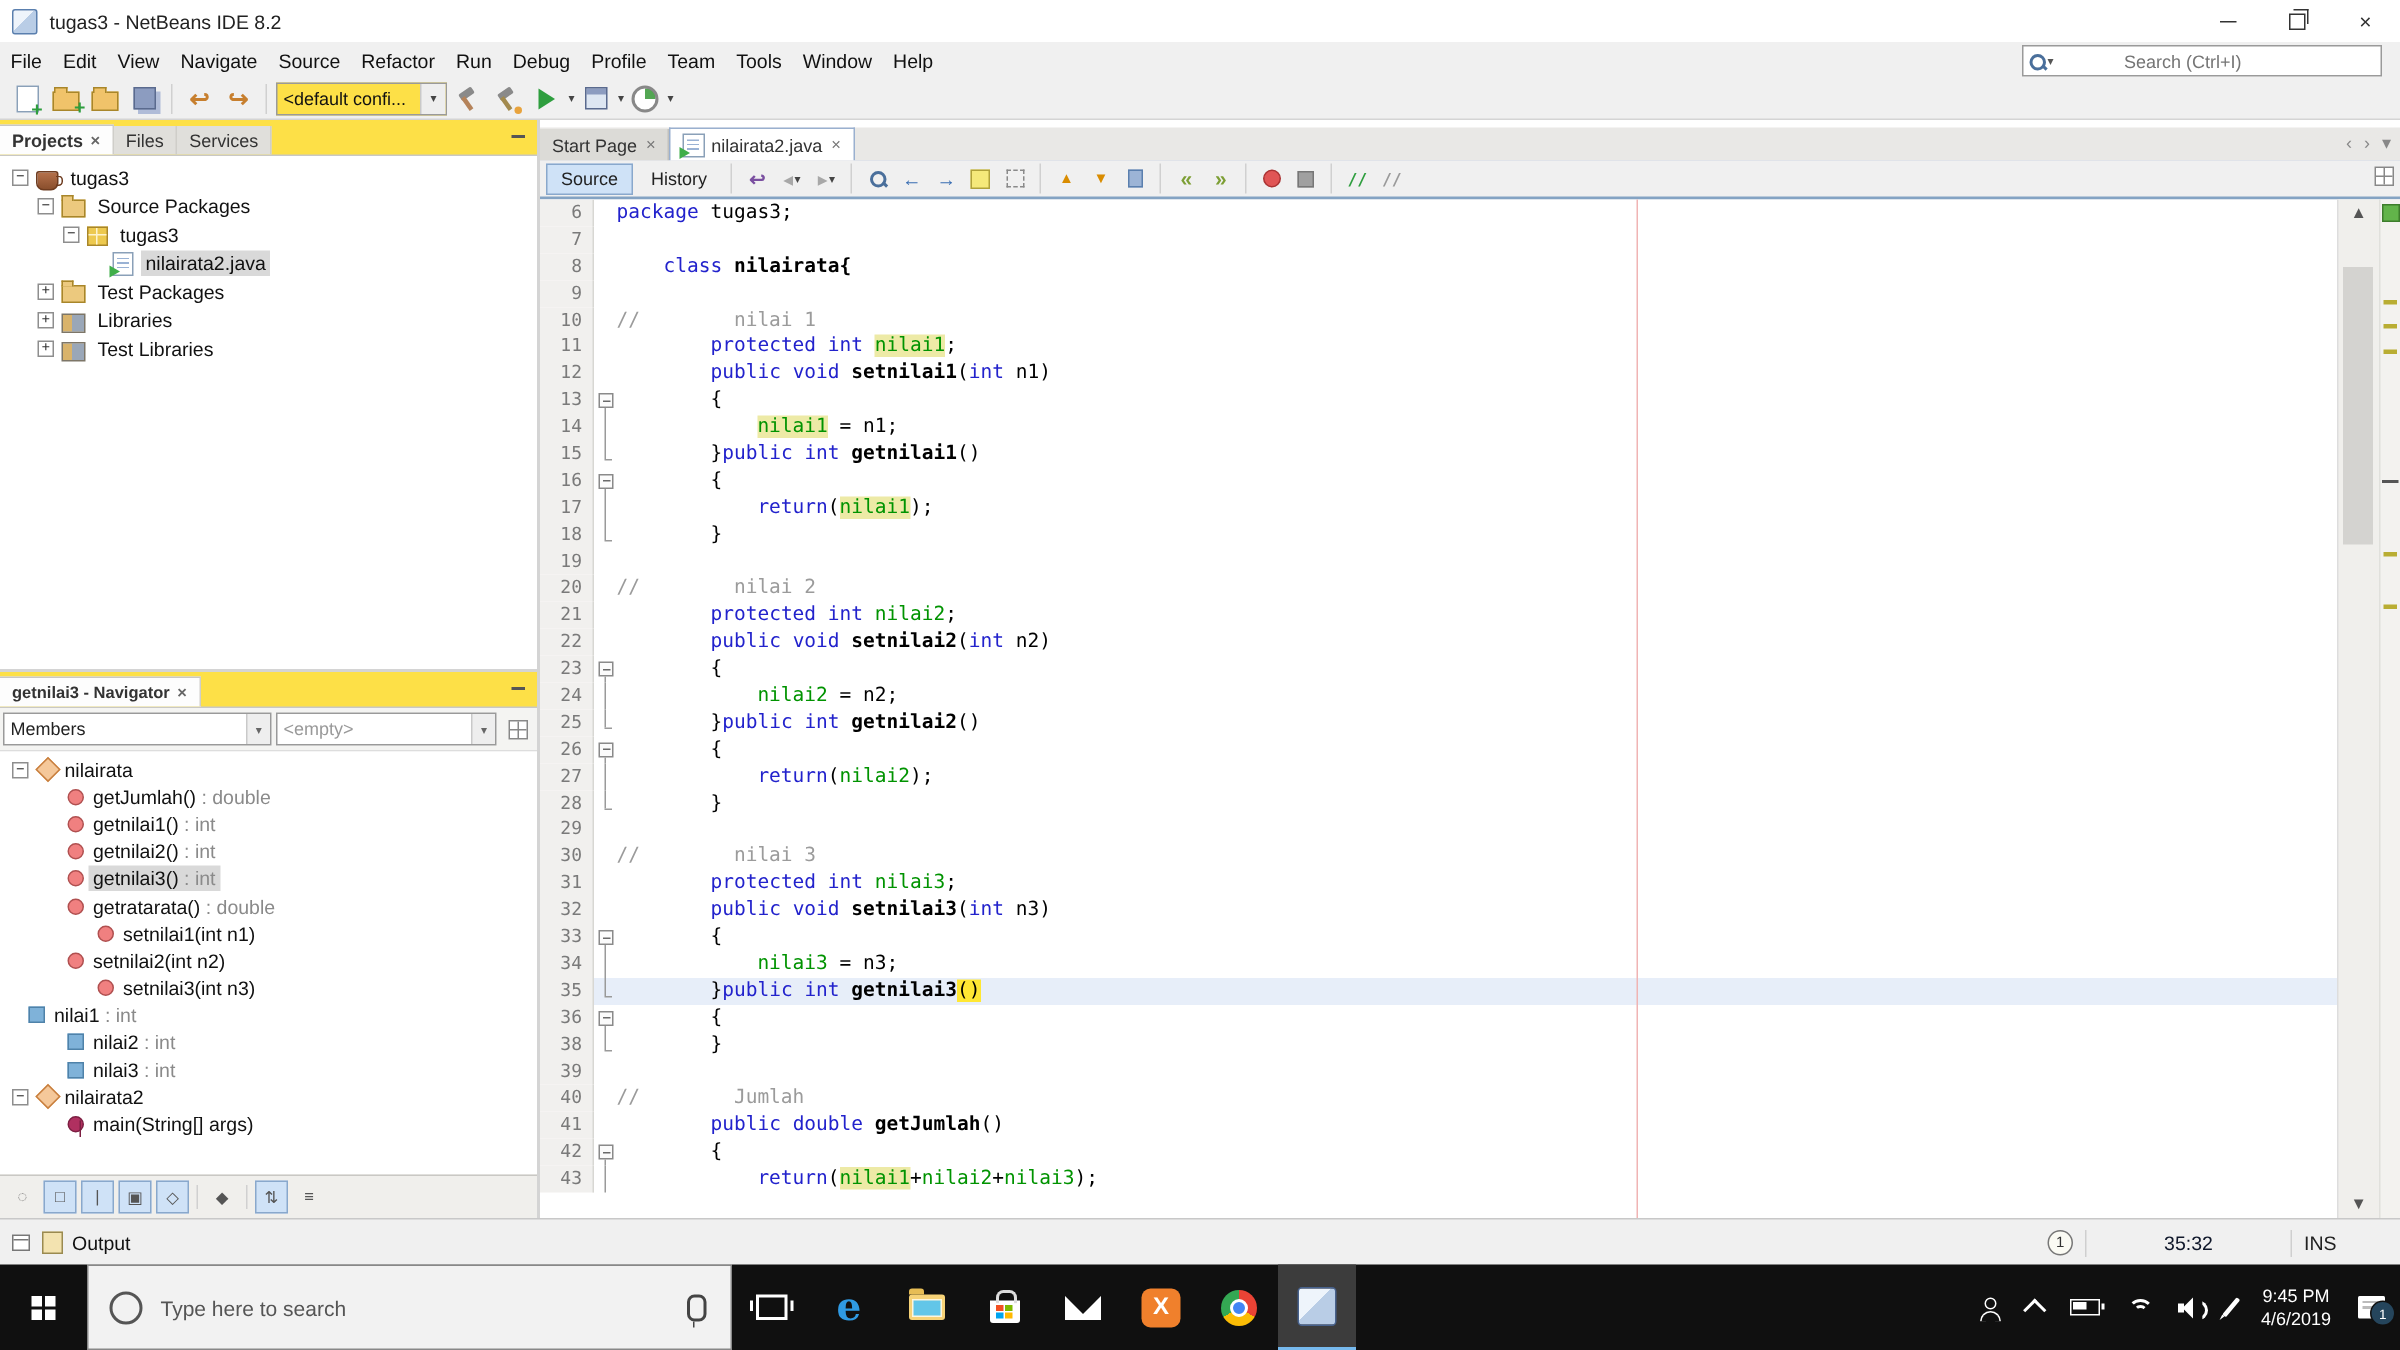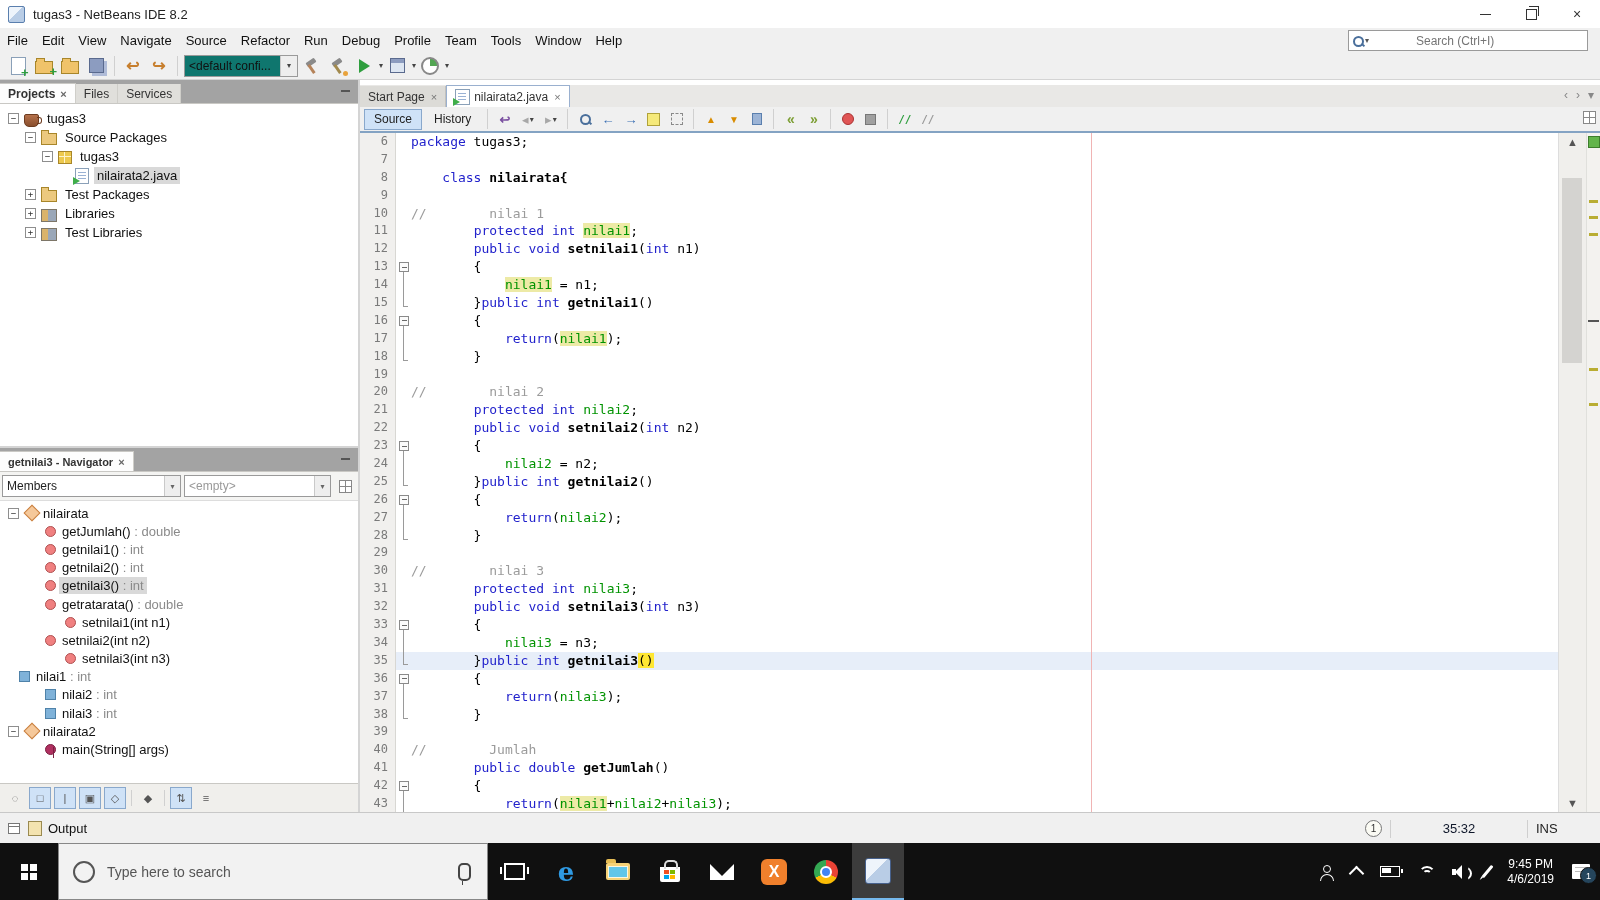--- a/index.html
+++ b/index.html
@@ -23,21 +23,21 @@
   .mag{position:relative;width:14px;height:14px;display:inline-block;}
   .mag::before{content:"";position:absolute;left:2px;top:2px;width:7px;height:7px;border:2px solid #4a6f9b;border-radius:50%;}
   .mag::after{content:"";position:absolute;left:10px;top:10px;width:4px;height:2px;background:#4a6f9b;transform:rotate(45deg);}
   .ide-search .mag{margin-left:2px;}
   .ide-search .caret{font-size:8px;color:#555;margin-right:3px;}
   .ide-search input{border:none;outline:none;flex:1;font-size:12px;color:#777;background:transparent;font-family:"Liberation Sans",sans-serif;margin-left:42px;}
   
   .toolbar{position:absolute;left:0;top:52px;width:1600px;height:28px;background:#f0f0f0;border-bottom:1px solid #d4d4d4;display:flex;align-items:center;gap:2px;padding-left:6px;box-sizing:border-box;}
   .tbi{width:24px;height:24px;display:inline-flex;align-items:center;justify-content:center;position:relative;}
   .tb-sep{width:1px;height:20px;background:#d0d0d0;margin:0 4px;}
-  .combo{width:112px;height:20px;background:#0f766e;border:1px solid #9a9a9a;display:flex;align-items:center;font-size:12px;}
+  .combo{width:112px;height:20px;background:#fde047;border:1px solid #9a9a9a;display:flex;align-items:center;font-size:12px;}
   .combo .cval{flex:1;padding-left:4px;white-space:nowrap;overflow:hidden;}
   .combo .cbtn{width:16px;height:100%;border-left:1px solid #c9c9c9;display:flex;align-items:center;justify-content:center;font-size:8px;color:#444;background:#eee;}
   .sheet{width:13px;height:16px;background:#fff;border:1px solid #8aa0b8;position:relative;}
   .new-file-icon .sheet::after{content:"+";position:absolute;right:-4px;bottom:-6px;color:#2e9e3e;font-weight:bold;font-size:13px;}
   .folder{width:16px;height:11px;background:#f0c36a;border:1px solid #a8862a;position:relative;margin-top:4px;}
   .folder::before{content:"";position:absolute;left:0;top:-4px;width:7px;height:3px;background:#f0c36a;border:1px solid #a8862a;border-bottom:none;}
   .new-project-icon .folder::after{content:"+";position:absolute;right:-5px;bottom:-6px;color:#2e9e3e;font-weight:bold;font-size:13px;}
   .disks{width:13px;height:13px;background:#8c9cc0;border:1px solid #5a6a8e;box-shadow:3px 3px 0 #b0bcd8;}
   .glyph{font-weight:bold;}
   .undo-icon .glyph,.redo-icon .glyph{color:#c77f2e;font-size:16px;}
@@ -47,21 +47,21 @@
   .clean-build-icon .hammer{filter:hue-rotate(20deg);}
   .clean-build-icon::after{content:"";position:absolute;right:2px;bottom:2px;width:5px;height:5px;border-radius:50%;background:#e8a33d;}
   .run-tri{width:0;height:0;border-left:11px solid #2e9e3e;border-top:7px solid transparent;border-bottom:7px solid transparent;}
   .debug-grid{width:13px;height:13px;border:1px solid #5a6a8e;background:
      linear-gradient(#8c9cc0,#8c9cc0) 0 0/13px 4px no-repeat,#dde6f2;}
   .profile-dial{width:14px;height:14px;border-radius:50%;border:2px solid #888;background:conic-gradient(#53a653 0 90deg,#fff 90deg 360deg);}
   .dd{font-size:8px;color:#444;margin-left:1px;}
   
   .main{position:absolute;left:0;top:80px;width:1600px;height:732px;background:#fff;}
   .left-col{position:absolute;left:0;top:0;width:358px;height:732px;border-right:2px solid #d4d4d4;background:#fff;}
-  .panel-tabs{position:relative;height:23px;background:#a3a3a3;border-bottom:1px solid #c9c8c4;display:flex;align-items:flex-end;}
+  .panel-tabs{position:relative;height:23px;background:#fde047;border-bottom:1px solid #c9c8c4;display:flex;align-items:flex-end;}
   .ptab{height:19px;display:flex;align-items:center;padding:0 8px;font-size:12px;color:#333;border-right:1px solid #cfcec9;background:#e0dfdb;}
   .ptab.active{background:#fdfdfd;font-weight:bold;border-top:1px solid #c9c8c4;}
   .ptab .x{margin-left:5px;color:#666;font-size:11px;}
   .pmin{position:absolute;right:6px;top:4px;width:14px;height:14px;color:#444;display:flex;align-items:center;justify-content:center;}
   .pmin::before{content:"";width:9px;height:2px;background:#555;}
   .tree{position:relative;background:#fff;overflow:hidden;}
   .trow{height:19px;display:flex;align-items:center;white-space:nowrap;}
   .exp{width:9px;height:9px;border:1px solid #8e8e8e;background:#fff;display:inline-flex;align-items:center;justify-content:center;
        font-size:9px;line-height:7px;color:#333;margin-right:5px;flex:none;font-family:"DejaVu Sans Mono",monospace;}
   .exp.none{visibility:hidden;}
@@ -773,27 +773,20 @@
             </span>
           </div>
           <div class="crow">
             <span class="gut">36</span>
             <span class="bodyc">
               <span class="fd s"></span>
               <span class="ctext"><span class="pl">        {</span></span>
             </span>
           </div>
           <div class="crow">
-            <span class="gut">37</span>
-            <span class="bodyc">
-              <span class="fd m"></span>
-              <span class="ctext"><span class="pl">            </span><span class="kw">return</span><span class="pl">(</span><span class="fld">nilai3</span><span class="pl">);</span></span>
-            </span>
-          </div>
-          <div class="crow">
             <span class="gut">38</span>
             <span class="bodyc">
               <span class="fd e"></span>
               <span class="ctext"><span class="pl">        }</span></span>
             </span>
           </div>
           <div class="crow">
             <span class="gut">39</span>
             <span class="bodyc">
               <span class="fd "></span>

